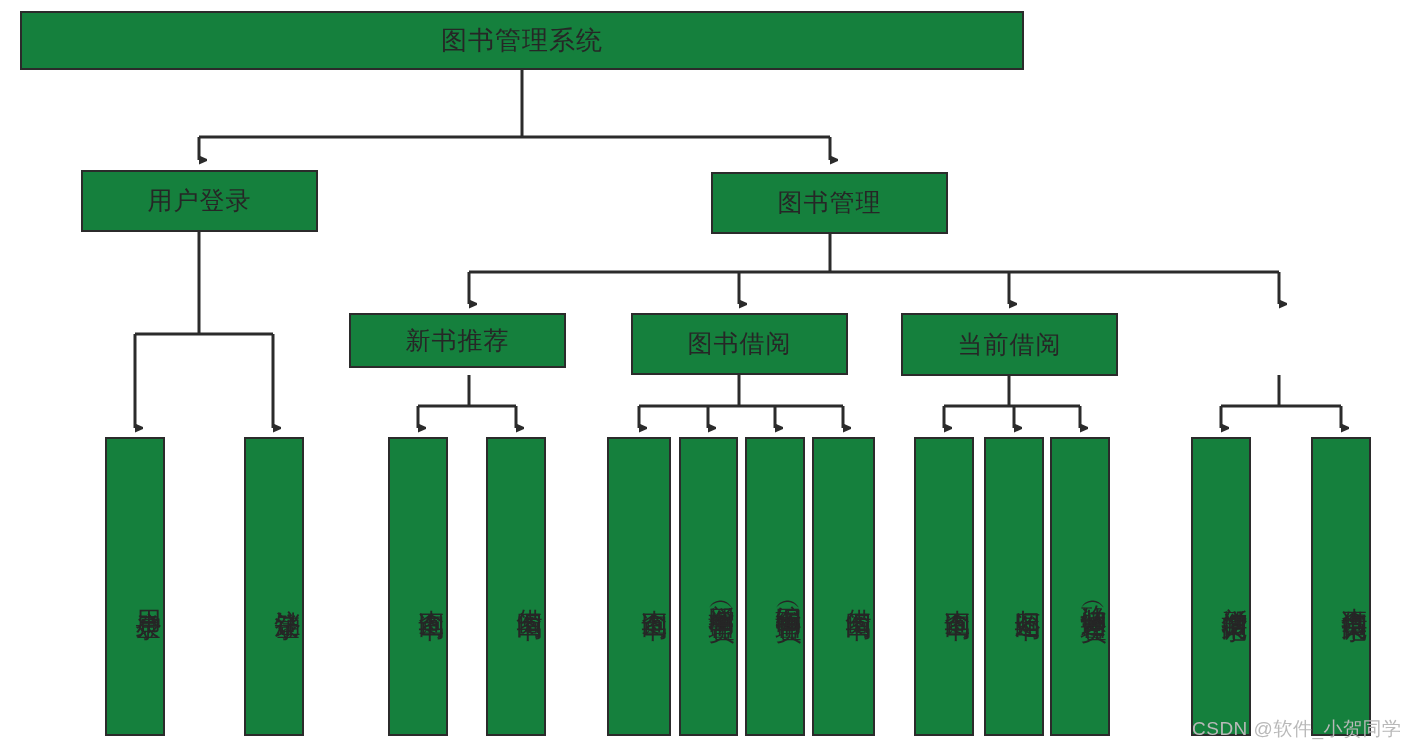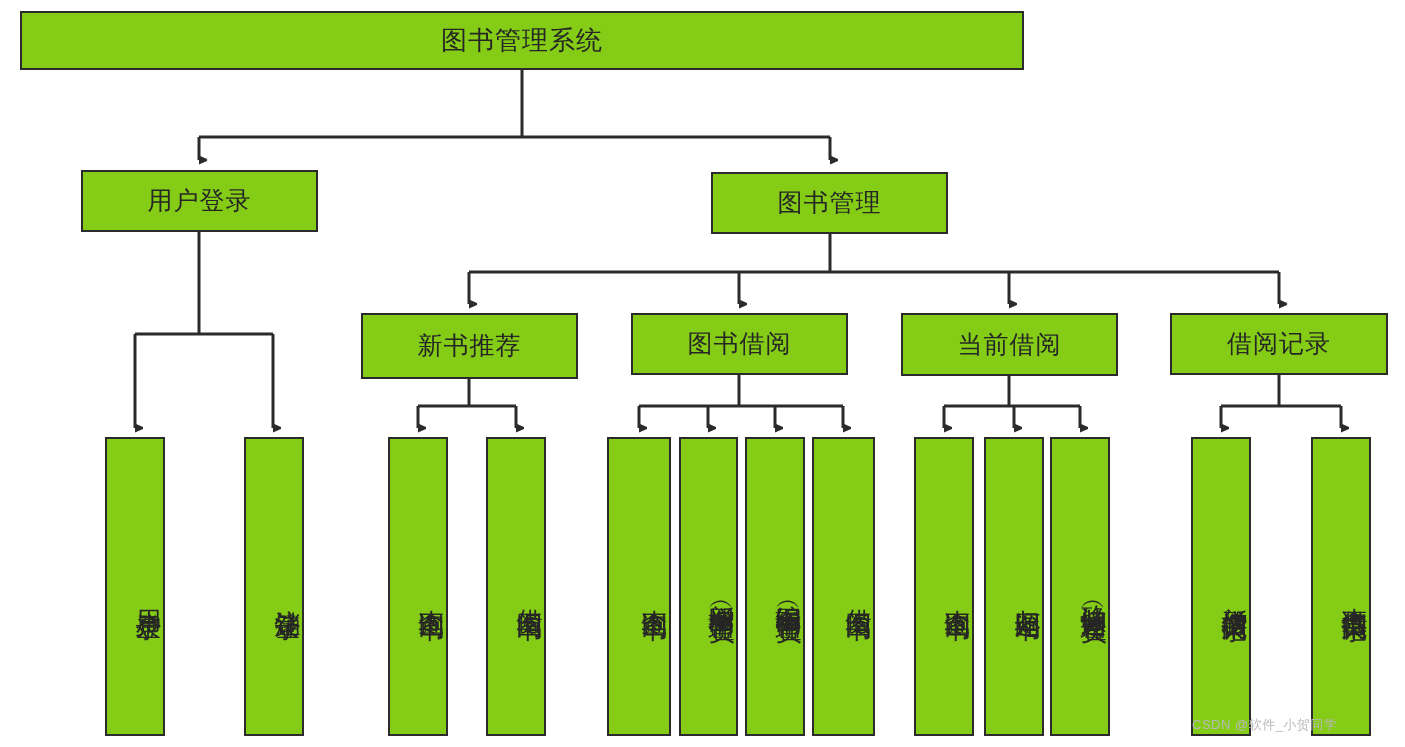--- a/index.html
+++ b/index.html
@@ -22,21 +22,21 @@
     left: 0;
     top: 0;
     width: 1405px;
     height: 747px;
     pointer-events: none;
   }
   .node {
     position: absolute;
     box-sizing: border-box;
     border: 2.5px solid #2b2b2b;
-    background: #84cc16;
+    background: #15803d;
     display: flex;
     align-items: center;
     justify-content: center;
     color: #262626;
     text-align: left;
     z-index: 2;
   }
   .node.horiz {
     font-size: 25px;
     letter-spacing: 1px;
@@ -51,21 +51,21 @@
     font-size: 26px;
     line-height: 1.12;
     letter-spacing: 2px;
     padding-top: 12px;
     align-items: flex-start;
     justify-content: center;
     white-space: nowrap;
   }
   .watermark {
     position: absolute;
-    font-size: 13px;
+    font-size: 19px;
     color: #b9b9b9;
     white-space: nowrap;
     z-index: 5;
     letter-spacing: 0.5px;
   }
 </style>
 </head>
 <body>
 
 <div id="canvas">
@@ -118,24 +118,23 @@
       <path d="M 1221 406 L 1221 428" marker-end="url(#arrow)"></path>
       <path d="M 1341 406 L 1341 428" marker-end="url(#arrow)"></path>
     </g>
   </svg>
 
   <div class="node horiz root" style="left:20px;top:11px;width:1004px;height:59px;">图书管理系统</div>
 
   <div class="node horiz" style="left:81px;top:170px;width:237px;height:62px;">用户登录</div>
   <div class="node horiz" style="left:711px;top:172px;width:237px;height:62px;">图书管理</div>
 
-  <div class="node horiz" style="left:361px;top:313px;width:217px;height:66px;">新书推荐</div>
+  <div class="node horiz" style="left:349px;top:313px;width:217px;height:55px;">新书推荐</div>
   <div class="node horiz" style="left:631px;top:313px;width:217px;height:62px;">图书借阅</div>
   <div class="node horiz" style="left:901px;top:313px;width:217px;height:63px;">当前借阅</div>
-  <div class="node horiz" style="left:1170px;top:313px;width:218px;height:62px;">借阅记录</div>
 
   <div class="node vert" style="left:105px;top:437px;width:60px;height:299px;">用户登录</div>
   <div class="node vert" style="left:244px;top:437px;width:60px;height:299px;">注销登录</div>
 
   <div class="node vert" style="left:388px;top:437px;width:60px;height:299px;">查询图书</div>
   <div class="node vert" style="left:486px;top:437px;width:60px;height:299px;">借阅图书</div>
 
   <div class="node vert" style="left:607px;top:437px;width:64px;height:299px;">查询图书</div>
   <div class="node vert" style="left:679px;top:437px;width:59px;height:299px;">新增图书（管理员）</div>
   <div class="node vert" style="left:745px;top:437px;width:60px;height:299px;">编辑图书（管理员）</div>

